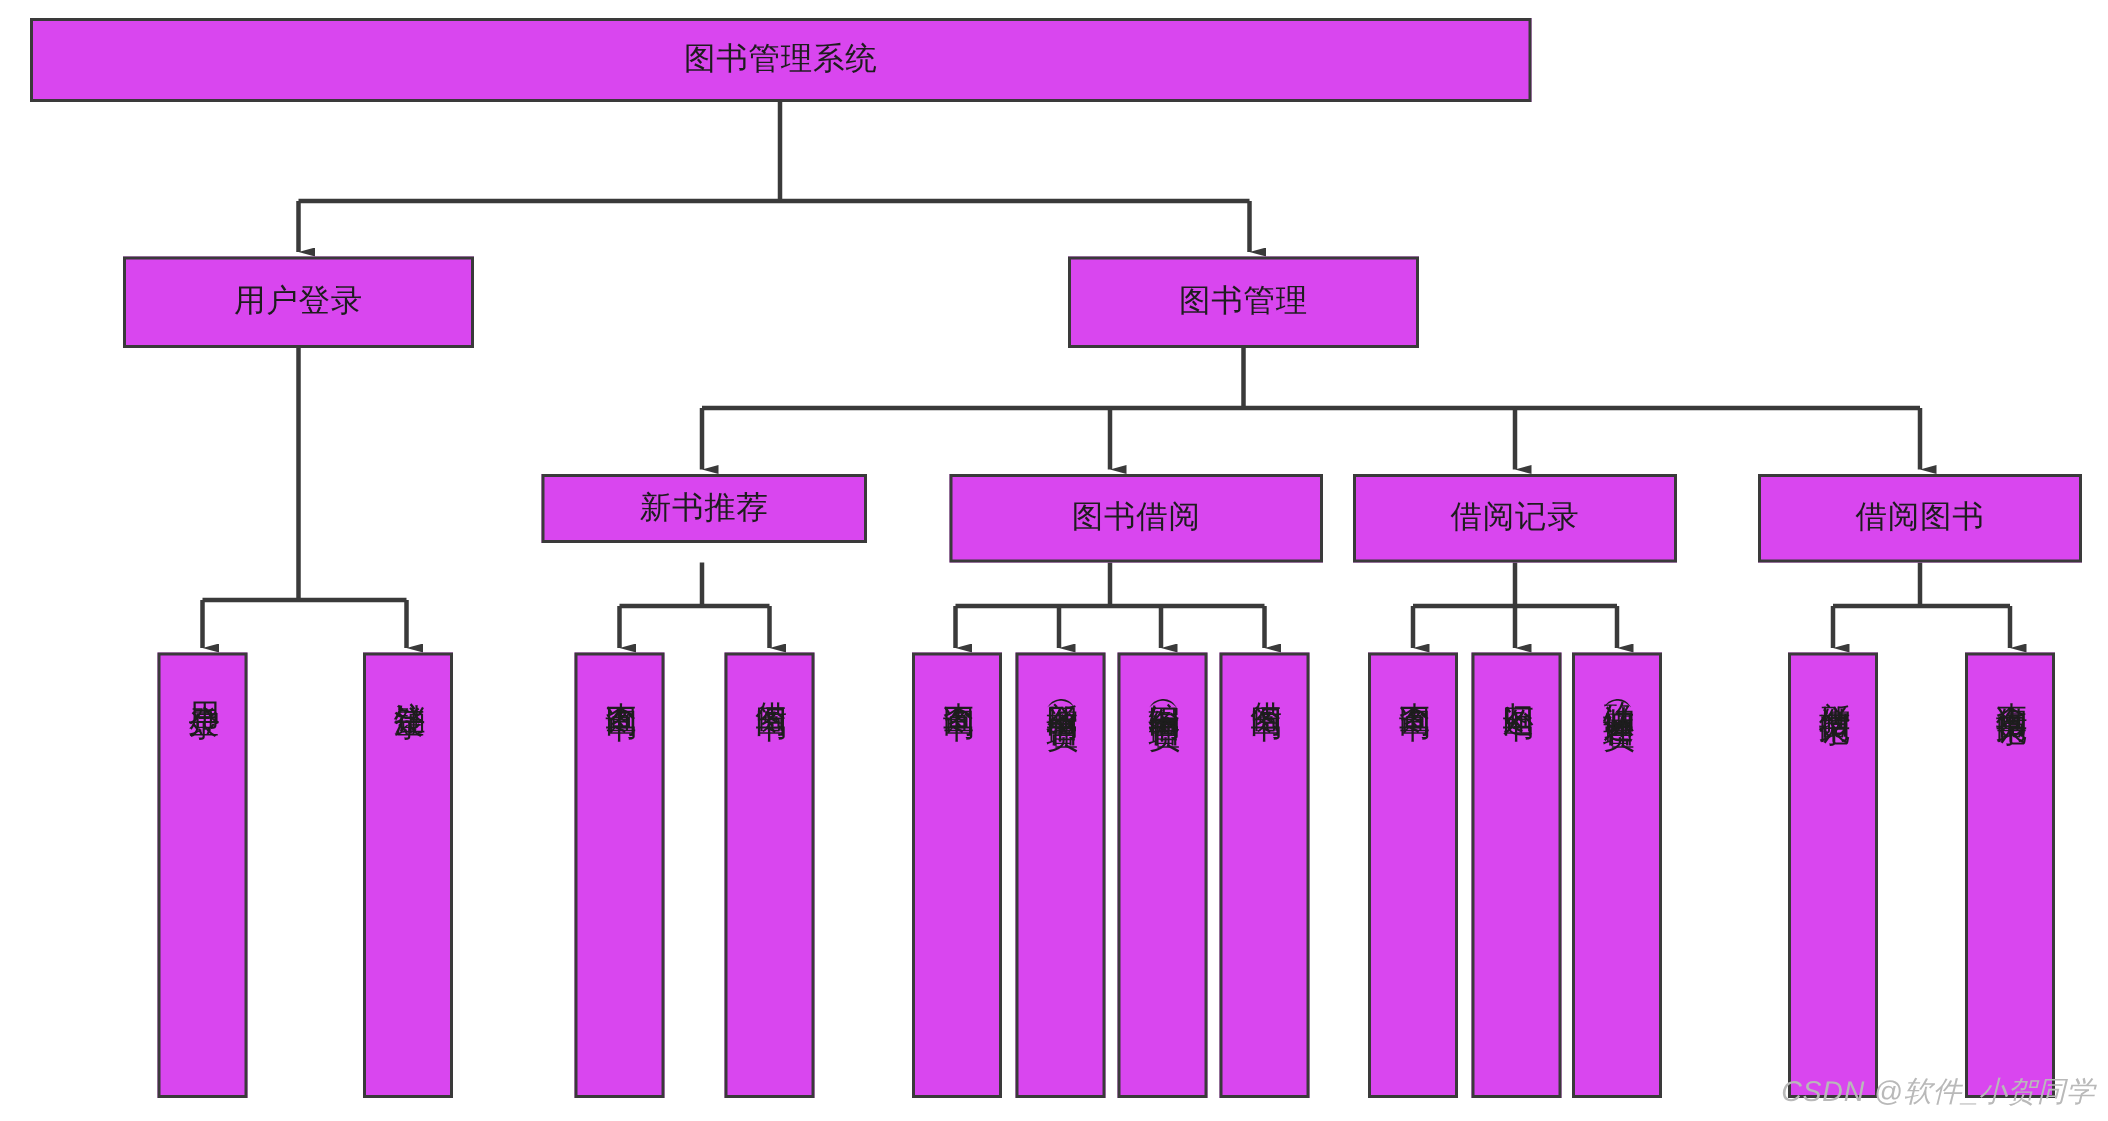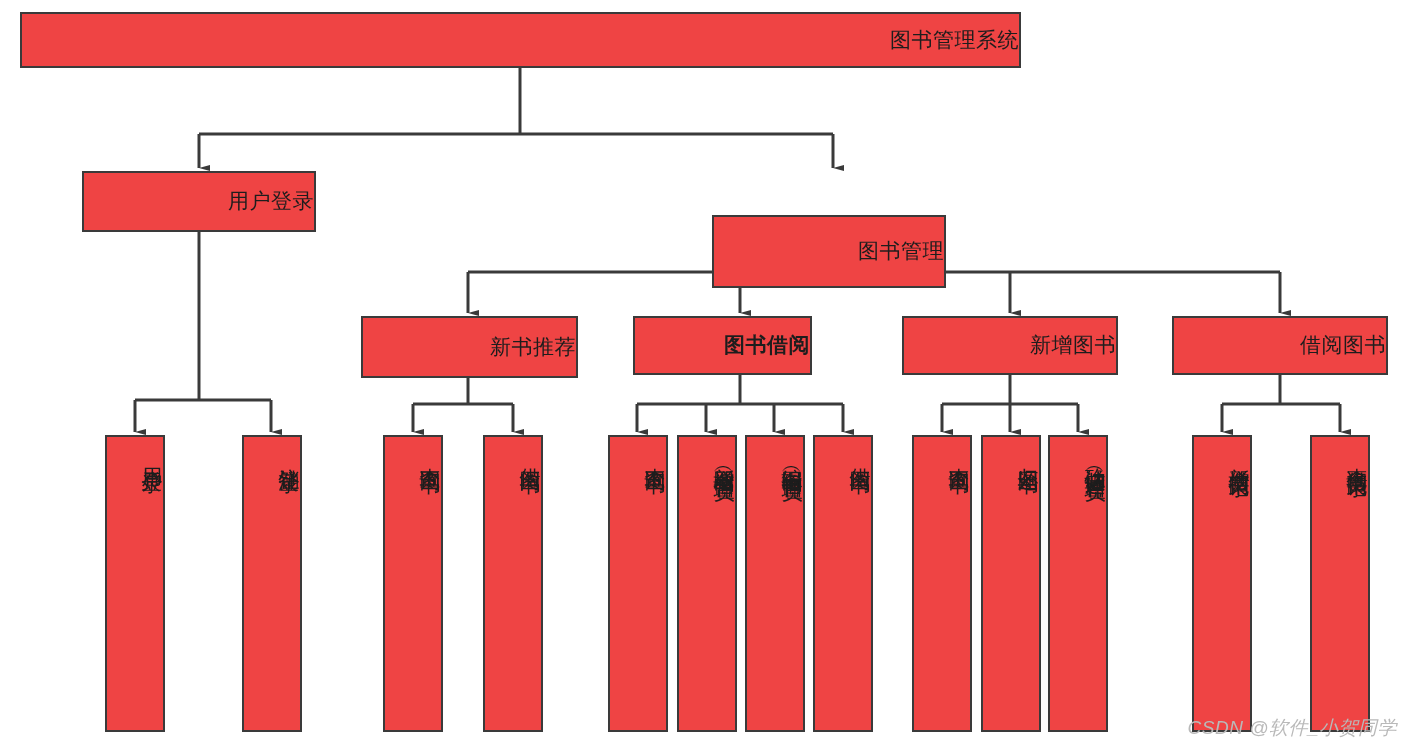--- a/index.html
+++ b/index.html
@@ -21,25 +21,25 @@
     position: absolute;
     left: 0;
     top: 0;
     width: 1405px;
     height: 747px;
     pointer-events: none;
   }
   .node {
     position: absolute;
     box-sizing: border-box;
-    background: #ef4444;
+    background: #d946ef;
     border: 2px solid #3a3a3a;
     display: flex;
     align-items: center;
-    justify-content: flex-end;
+    justify-content: center;
     color: #1d1d1d;
   }
   .node .lbl {
     display: block;
     text-align: center;
     line-height: 1.18;
     white-space: nowrap;
   }
   
   .node.h .lbl {
@@ -124,32 +124,32 @@
     </g>
   </svg>
 
   <div class="node h" style="left:20px; top:12px; width:1001px; height:56px;">
     <span class="lbl">图书管理系统</span>
   </div>
 
   <div class="node h" style="left:82px; top:171px; width:234px; height:61px;">
     <span class="lbl">用户登录</span>
   </div>
-  <div class="node h" style="left:712px; top:171px; width:234px; height:73px;margin-top:44px;">
+  <div class="node h" style="left:712px; top:171px; width:234px; height:61px;">
     <span class="lbl">图书管理</span>
   </div>
 
-  <div class="node h" style="left:361px; top:316px; width:217px; height:62px;">
+  <div class="node h" style="left:361px; top:316px; width:217px; height:46px;">
     <span class="lbl">新书推荐</span>
   </div>
-  <div class="node h" style="left:633px; top:316px; width:179px; height:59px;font-weight:bold;">
+  <div class="node h" style="left:633px; top:316px; width:249px; height:59px;">
     <span class="lbl">图书借阅</span>
   </div>
   <div class="node h" style="left:902px; top:316px; width:216px; height:59px;">
-    <span class="lbl">新增图书</span>
+    <span class="lbl">借阅记录</span>
   </div>
   <div class="node h" style="left:1172px; top:316px; width:216px; height:59px;">
     <span class="lbl">借阅图书</span>
   </div>
 
   <div class="node v" style="left:105px; top:435px; width:60px; height:297px;">
     <span class="lbl">用户登录</span>
   </div>
   <div class="node v" style="left:242px; top:435px; width:60px; height:297px;">
     <span class="lbl">注销登录</span>

